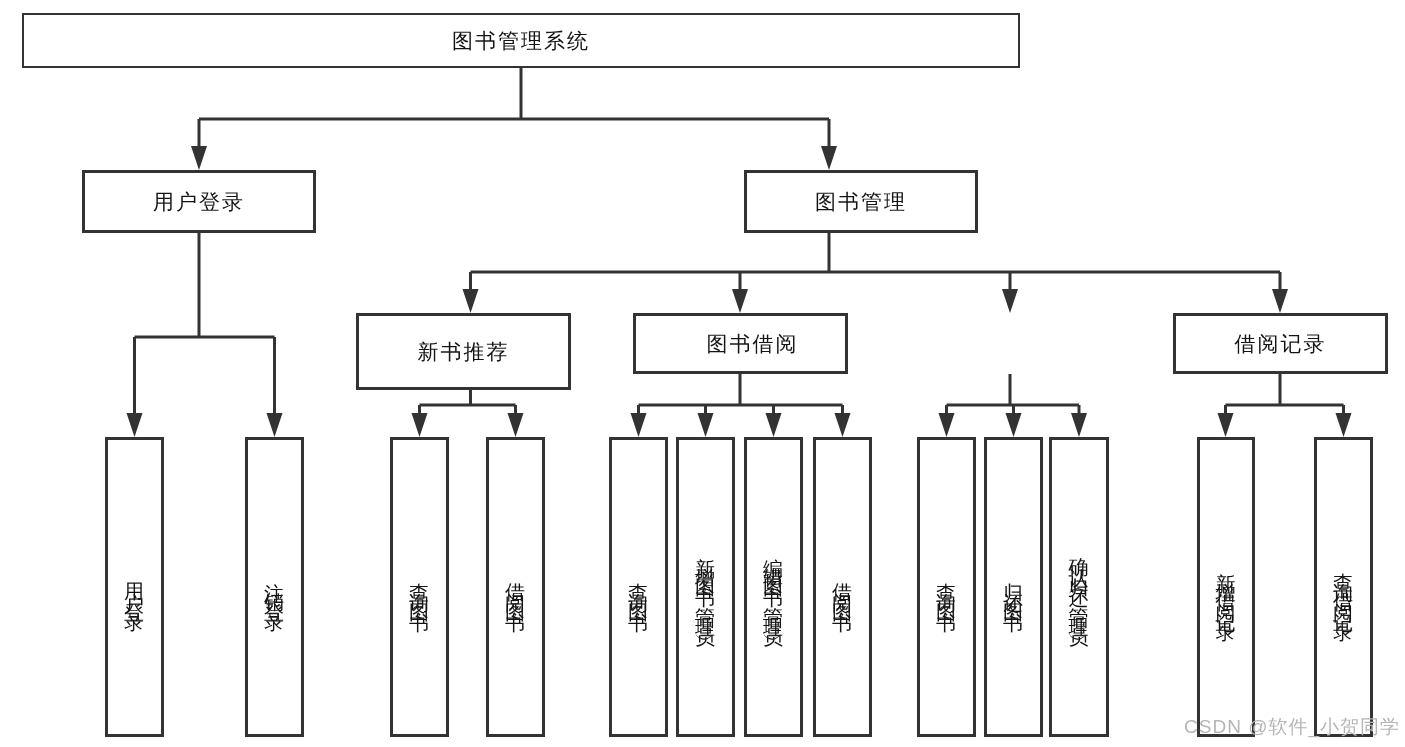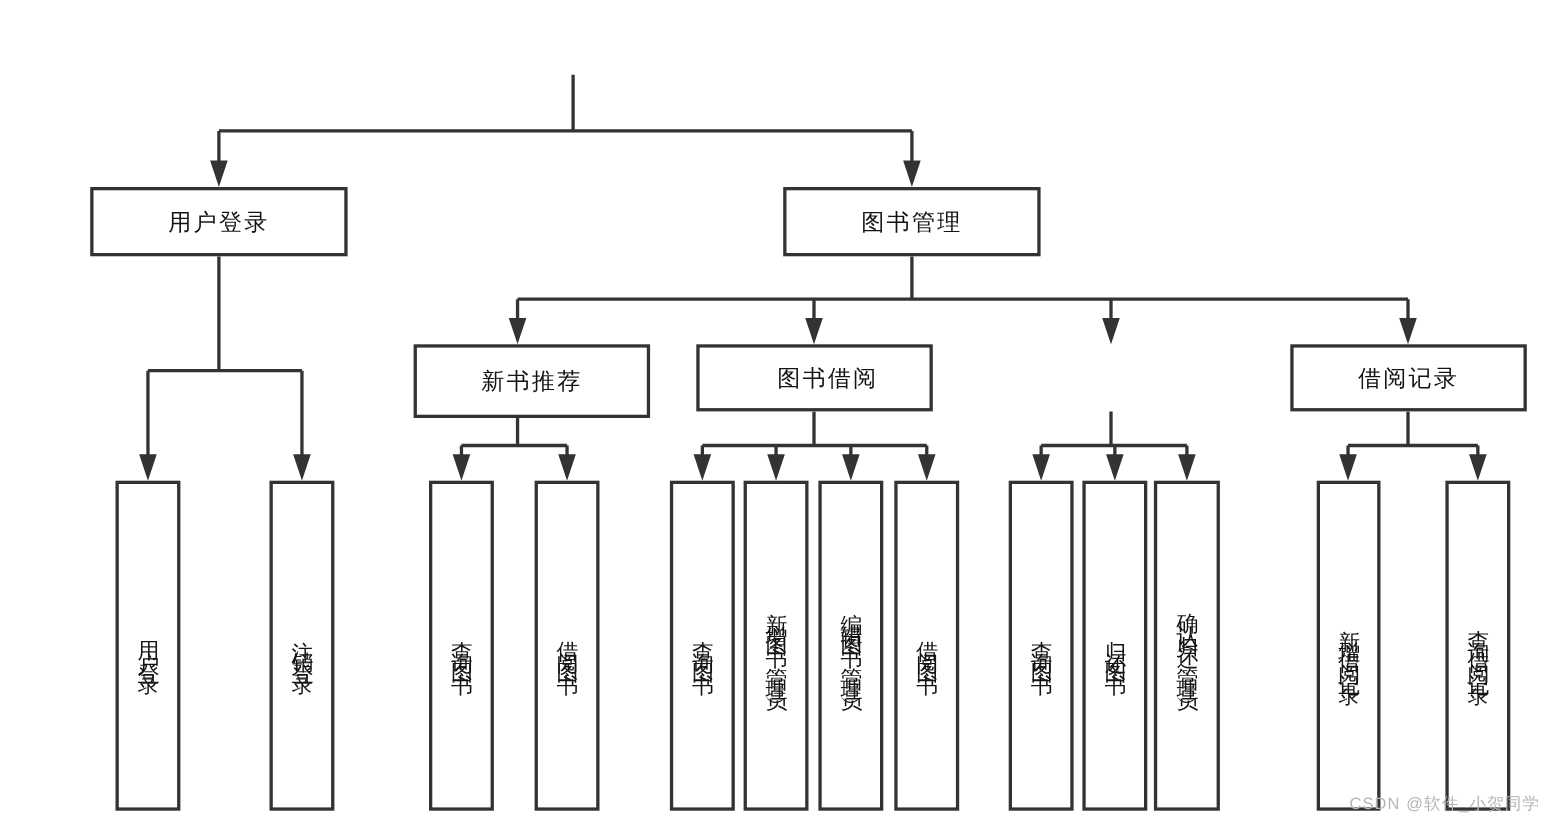--- a/index.html
+++ b/index.html
@@ -34,21 +34,21 @@
     text-orientation: mixed;
     font-size: 20px;
     letter-spacing: 10px;
     line-height: 1;
   }
   .v span { display: block; }
   .watermark {
     position: absolute;
     right: 5px;
     bottom: 7px;
-    font-size: 15px;
+    font-size: 19px;
     letter-spacing: 1px;
     color: #b5b5b5;
     z-index: 2;
     white-space: nowrap;
   }
 </style>
 </head>
 <body>
 
 <div class="stage">
@@ -77,29 +77,32 @@
              M697.5 413 L713.5 413 L705.5 437 Z
              M765.5 413 L781.5 413 L773.5 437 Z
              M834.5 413 L850.5 413 L842.5 437 Z
              M938.5 413 L954.5 413 L946.5 437 Z
              M1005.5 413 L1021.5 413 L1013.5 437 Z
              M1071 413 L1087 413 L1079 437 Z
              M1217.5 413 L1233.5 413 L1225.5 437 Z
              M1335.5 413 L1351.5 413 L1343.5 437 Z"></path>
   </svg>
 
+  <div class="node root h" style="left:22px; top:13px; width:998px; height:55px;">
+    <span>图书管理系统</span>
+  </div>
 
   <div class="node h" style="left:82px; top:170px; width:234px; height:63px;">
     <span>用户登录</span>
   </div>
-  <div class="node h" style="left:712px; top:170px; width:234px; height:63px;">
+  <div class="node h" style="left:744px; top:170px; width:234px; height:63px;">
     <span>图书管理</span>
   </div>
 
-  <div class="node h" style="left:376px; top:313px; width:215px; height:67px;">
+  <div class="node h" style="left:356px; top:313px; width:215px; height:77px;">
     <span>新书推荐</span>
   </div>
   <div class="node h" style="left:633px; top:313px; width:215px; height:61px;padding-left:24px;">
     <span>图书借阅</span>
   </div>
   <div class="node h" style="left:1173px; top:313px; width:215px; height:61px;">
     <span>借阅记录</span>
   </div>
 
   <div class="node v" style="left:105px; top:437px; width:59px; height:300px;">

